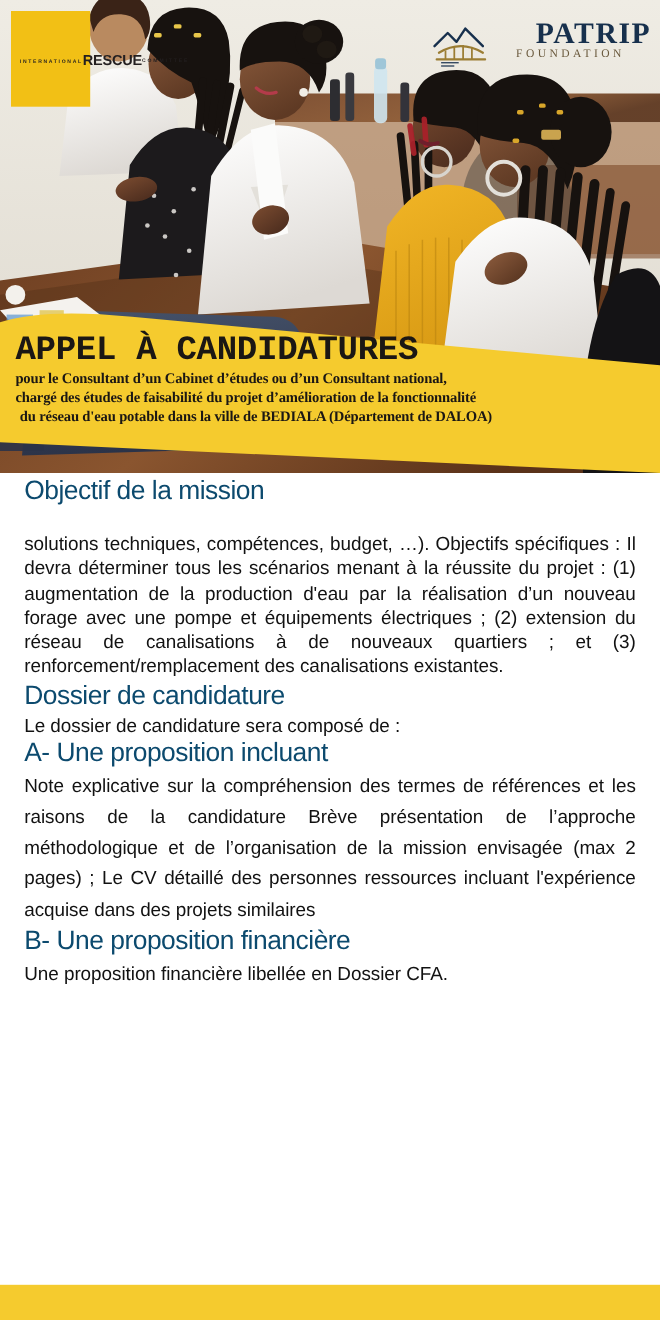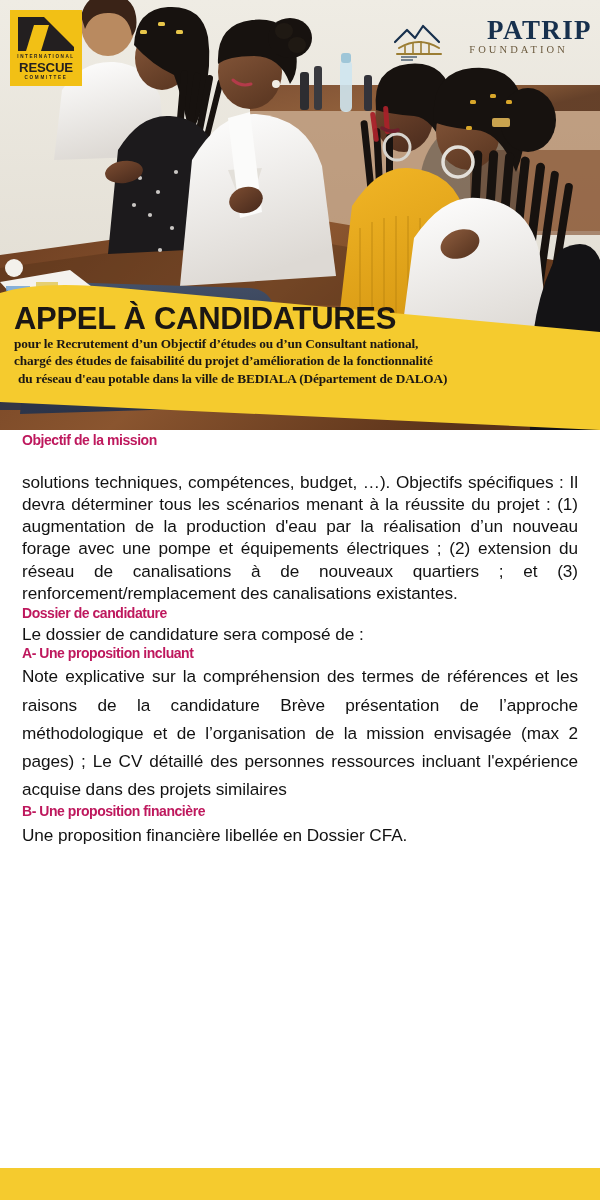--- a/index.html
+++ b/index.html
@@ -28,26 +28,25 @@
     overflow: hidden;
     background: #cfc8bd;
   }
 
   .photo-svg { position: absolute; top: 0; left: 0; width: 600px; height: 430px; display: block; }
 
   
   #irc-logo {
     position: absolute;
     left: 10px; top: 10px;
-    width: 72px; height: 76px;
+    width: 72px; height: 87px;
     background: #F2C015;
     z-index: 12;
     padding: 7px 8px 5px 8px;
     display: flex;
-    flex-direction: column;
     align-items: center;
   }
   #irc-mark {
     width: 56px; height: 55px;
     background: #231F20;
     position: relative;
     overflow: hidden;
   }
   #irc-mark::after {
     content: "";
@@ -111,21 +110,21 @@
   #banner svg { display: block; width: 600px; height: 430px; }
 
   #banner-text {
     position: absolute;
     z-index: 11;
     left: 14px;
     top: 303px;
     width: 560px;
   }
   #banner-title {
-    font-family: Liberation Sans, sans-serif;
+    font-family: Liberation Mono, monospace;
     font-weight: 700;
     font-size: 31px;
     letter-spacing: -0.3px;
     color: #1b1714;
     line-height: 1.02;
     white-space: nowrap;
   }
   .banner-line {
     font-family: "Liberation Serif", serif;
     font-weight: 700;
@@ -140,23 +139,23 @@
 
   
   #body-content {
     position: absolute;
     left: 22px;
     top: 432px;
     width: 556px;
     z-index: 5;
   }
   h2.sec {
-    font-size: 14px;
-    font-weight: 700;
-    color: #be185d;
+    font-size: 24px;
+    font-weight: 400;
+    color: #0c4a6e;
     letter-spacing: -0.45px;
     line-height: 1.25;
   }
   p.para {
     font-size: 17.2px;
     color: #121212;
     text-align: justify;
     text-justify: inter-word;
     line-height: 1.295;
     letter-spacing: -0.05px;
@@ -385,21 +384,21 @@
   </div>
 
   <div id="banner">
     <svg viewBox="0 0 600 430" preserveAspectRatio="none">
       <path d="M0,293 Q40,280 120,288 L600,332 L600,430 L0,402 Z" fill="#F5CB2E"></path>
     </svg>
   </div>
 
   <div id="banner-text">
     <div id="banner-title">APPEL À CANDIDATURES</div>
-    <div class="banner-line bl-1">pour le Recrutement d’un Objectif d’études ou d’un Consultant national,</div>
+    <div class="banner-line bl-1">pour le Consultant d’un Cabinet d’études ou d’un Consultant national,</div>
     <div class="banner-line bl-2">chargé des études de faisabilité du projet d’amélioration de la fonctionnalité</div>
     <div class="banner-line bl-3">du réseau d'eau potable dans la ville de BEDIALA (Département de DALOA)</div>
   </div>
 
   <div id="body-content">
 
     <h2 class="sec">Objectif de la mission</h2>
 
 
     <p class="para gap-md">solutions techniques, compétences, budget, …).  Objectifs spécifiques : Il devra déterminer tous les scénarios menant à la réussite du projet : (1) augmentation de la production d'eau par la réalisation d’un nouveau forage avec une pompe et équipements électriques ; (2) extension du réseau de canalisations à de nouveaux quartiers ; et (3) renforcement/remplacement des canalisations existantes.</p>

